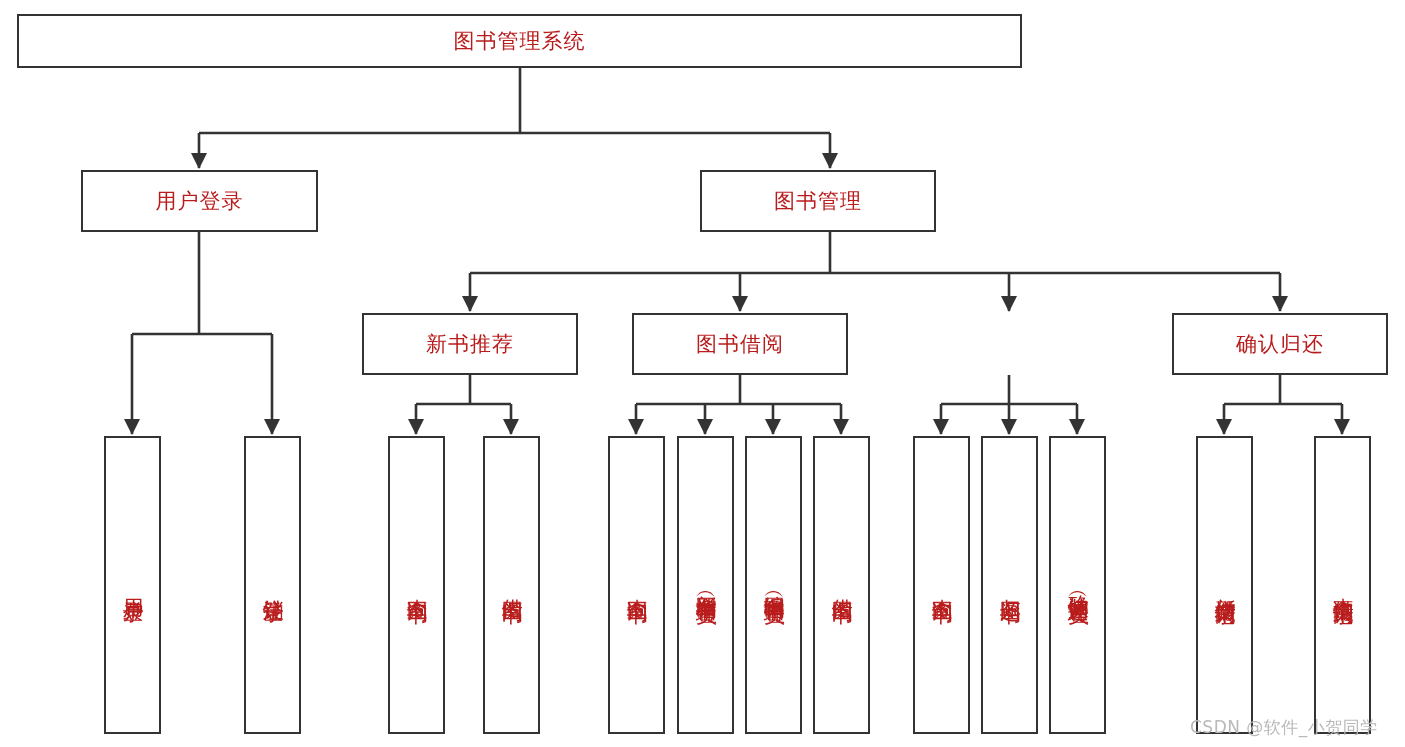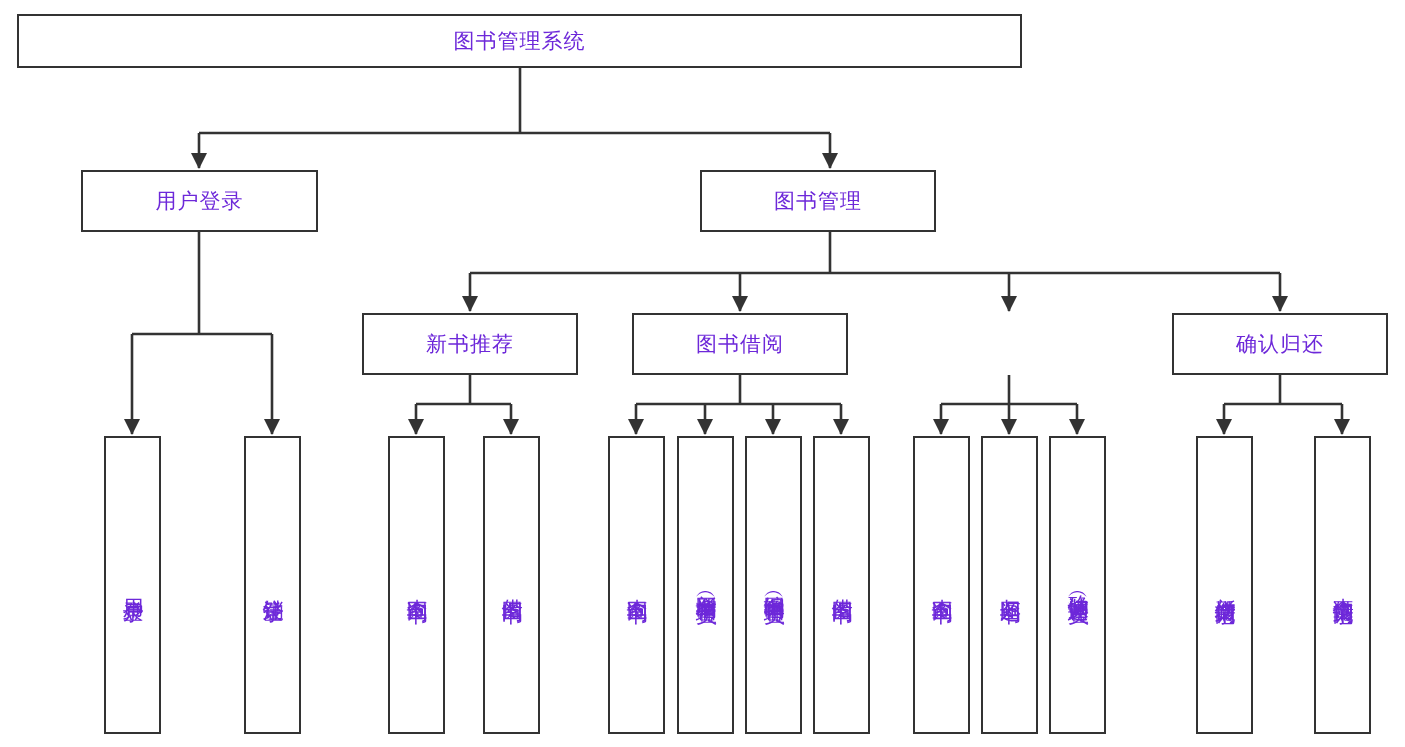--- a/index.html
+++ b/index.html
@@ -26,21 +26,21 @@
     pointer-events: none;
   }
   .node {
     position: absolute;
     box-sizing: border-box;
     border: 2.4px solid #333333;
     background: #ffffff;
     display: flex;
     align-items: center;
     justify-content: center;
-    color: #6d28d9;
+    color: #b91c1c;
     z-index: 2;
   }
   .node.horiz {
     font-size: 21px;
     letter-spacing: 1px;
     line-height: 1;
   }
   .node.vert {
     writing-mode: vertical-rl;
     text-orientation: upright;
@@ -178,14 +178,15 @@
     <span class="lbl">确认归还（管理员）</span>
   </div>
 
   <div class="node vert" style="left:1196px; top:436px; width:57px; height:298px;">
     <span class="lbl">新增借阅记录</span>
   </div>
   <div class="node vert" style="left:1314px; top:436px; width:57px; height:298px;">
     <span class="lbl">查询借阅记录</span>
   </div>
 
+  <div class="watermark">CSDN @软件_小贺同学</div>
 
 </div>
 
 </body></html>

